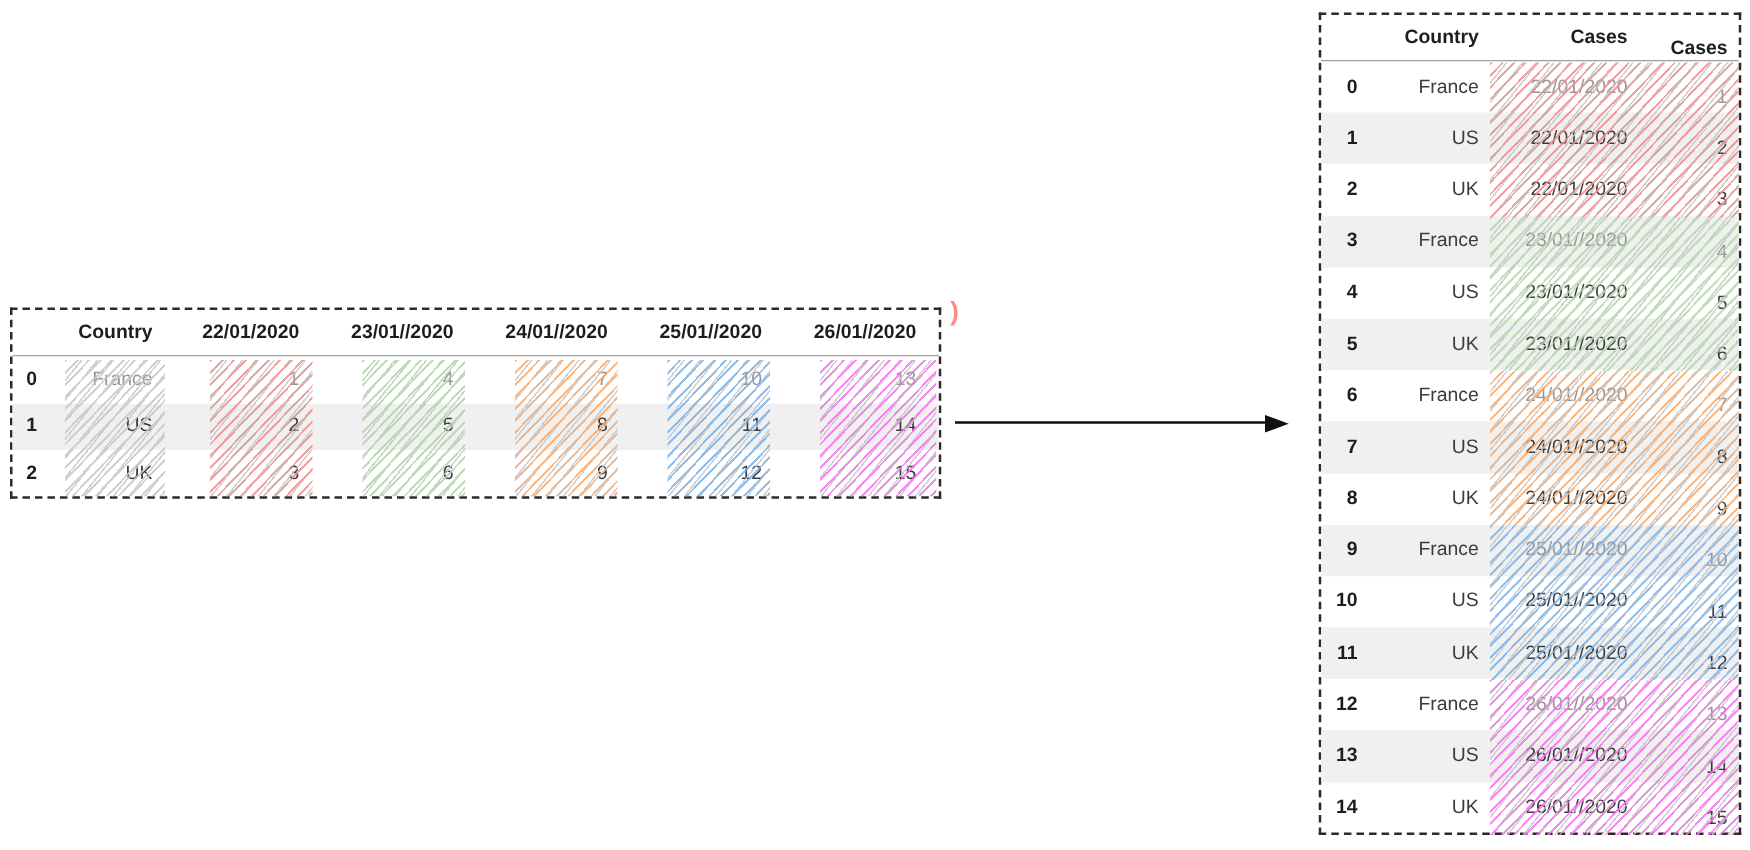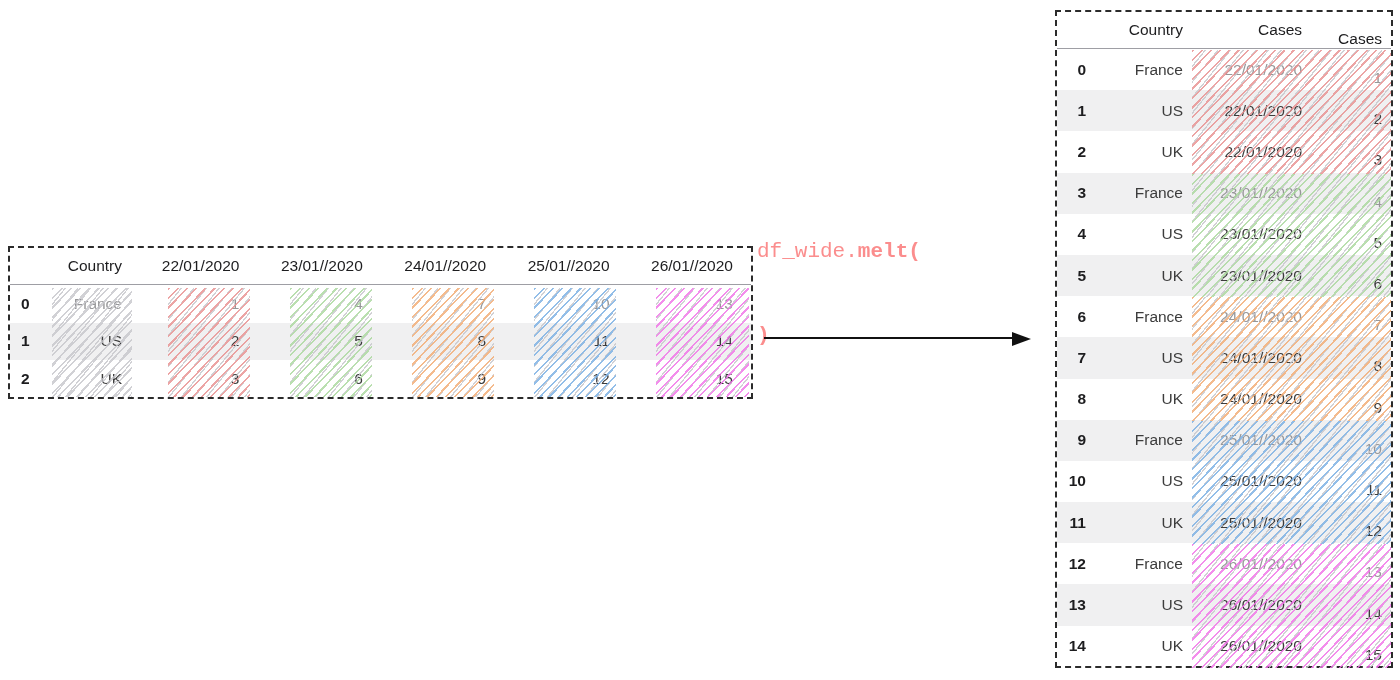--- a/index.html
+++ b/index.html
@@ -13,21 +13,21 @@
   .left-box{left:8px;top:246px;width:745px;height:153px;}
   .right-box{left:1055px;top:10px;width:338px;height:658px;}
 
   
   .trow{display:grid;align-items:center;}
   .lrow{grid-template-columns:42px 82px repeat(5,123.4px);height:37.6px;}
   .rrow{grid-template-columns:34px 100px 118px 82px;height:41.2px;}
   .lhead{height:36px;border-bottom:1.5px solid #9e9ea4;}
   .rhead{height:36px;border-bottom:1.5px solid #9e9ea4;}
   .cell{font-size:15.5px;color:#3c3c3c;white-space:nowrap;overflow:visible;}
-  .th{font-weight:normal;color:#1d1d1f;}
+  .th{font-weight:bold;color:#1d1d1f;}
   .idx{font-weight:bold;color:#1d1d1f;text-align:left;padding-left:11px;}
   .idx-r{font-weight:bold;color:#1d1d1f;text-align:right;padding-right:5px;}
   .ra{text-align:right;}
   .pc{padding-right:12px;}  
   .pv{padding-right:18px;}  
   .pc2{padding-right:8px;}  
   .pd2{padding-right:7px;}  
   .pk2{padding-right:9px;margin-top:17px;}  
   .striped{background:#f0f0f1;}
   .muted{color:#979799;}
@@ -106,21 +106,20 @@
 
     <div class="hatch lh h-gray" style="left:42px;width:80px;"></div>
     <div class="hatch lh h-red" style="left:158px;width:82px;"></div>
     <div class="hatch lh h-green" style="left:280px;width:82px;"></div>
     <div class="hatch lh h-orange" style="left:402px;width:82px;"></div>
     <div class="hatch lh h-blue" style="left:524px;width:82px;"></div>
     <div class="hatch lh h-magenta" style="left:646px;width:93px;"></div>
   </div>
 
   <div class="code">
-    <div class="cl"><span>df_wide.</span><span class="cb">melt(</span></div>
     <div class="cl cb">)</div>
   </div>
 
   <div>
     <div class="arrow-line"></div>
     <div class="arrow-head"></div>
   </div>
 
   <div class="table-box right-box">
     <div class="trow rrow rhead">

